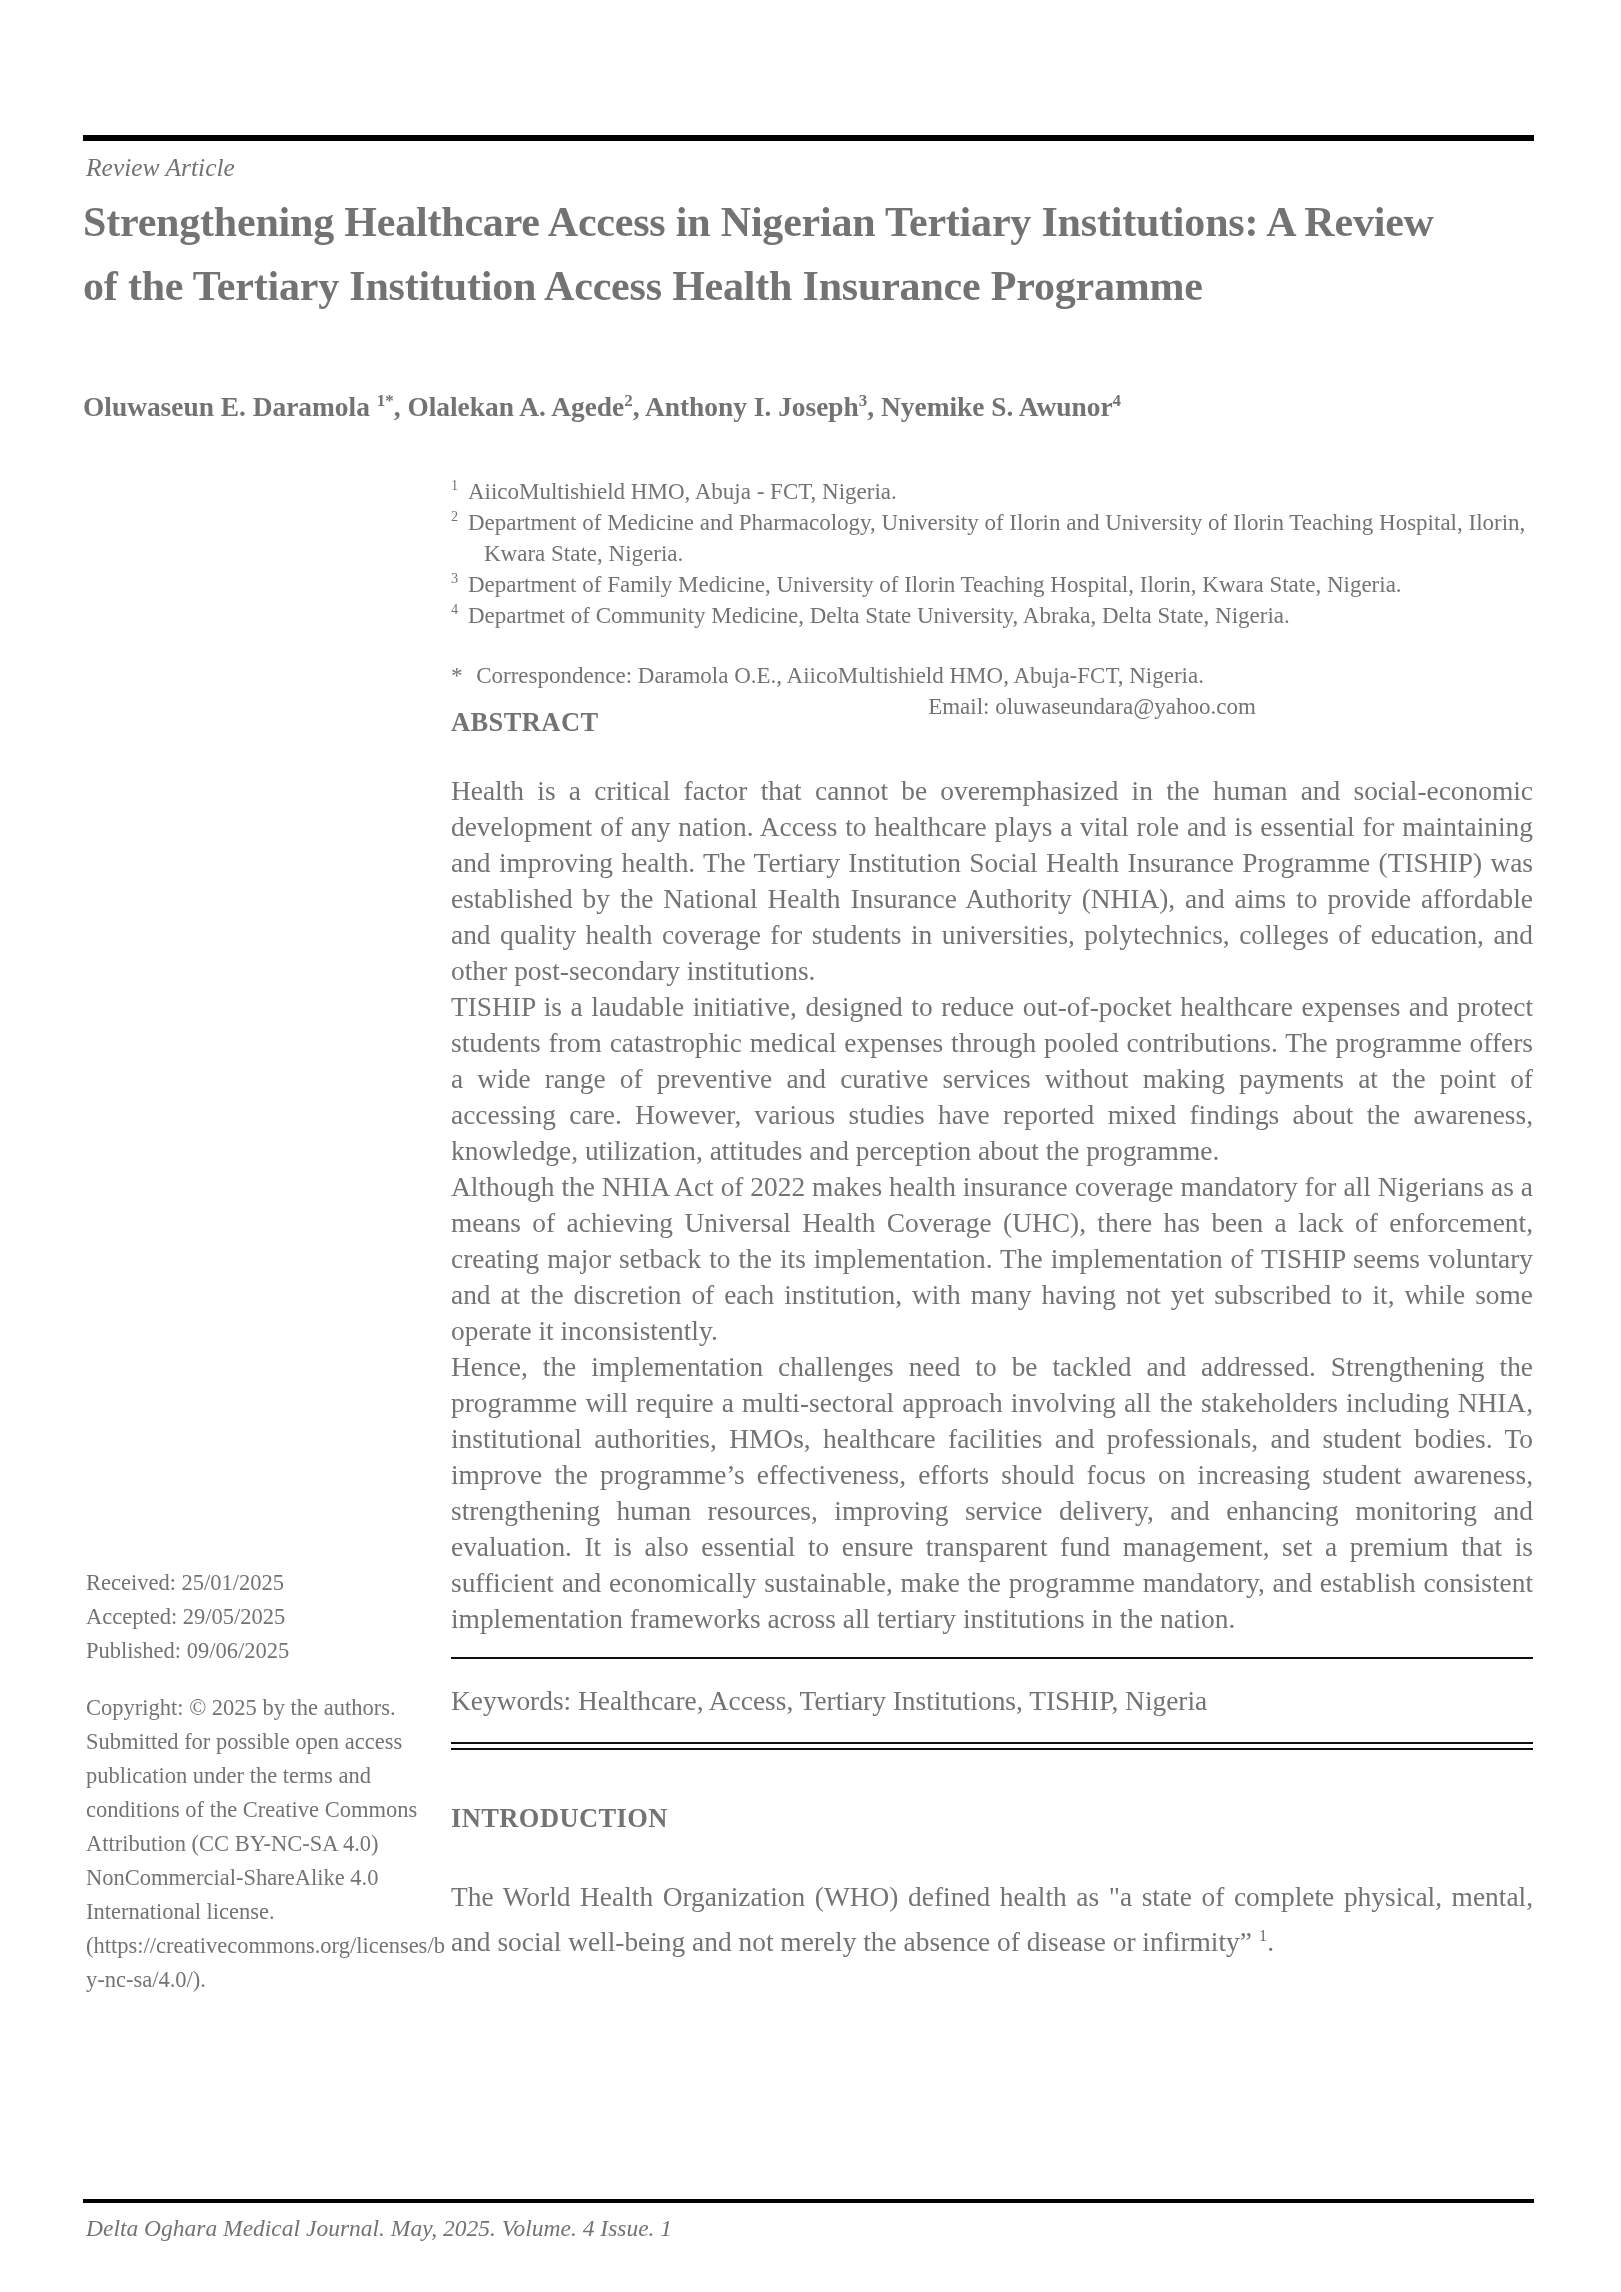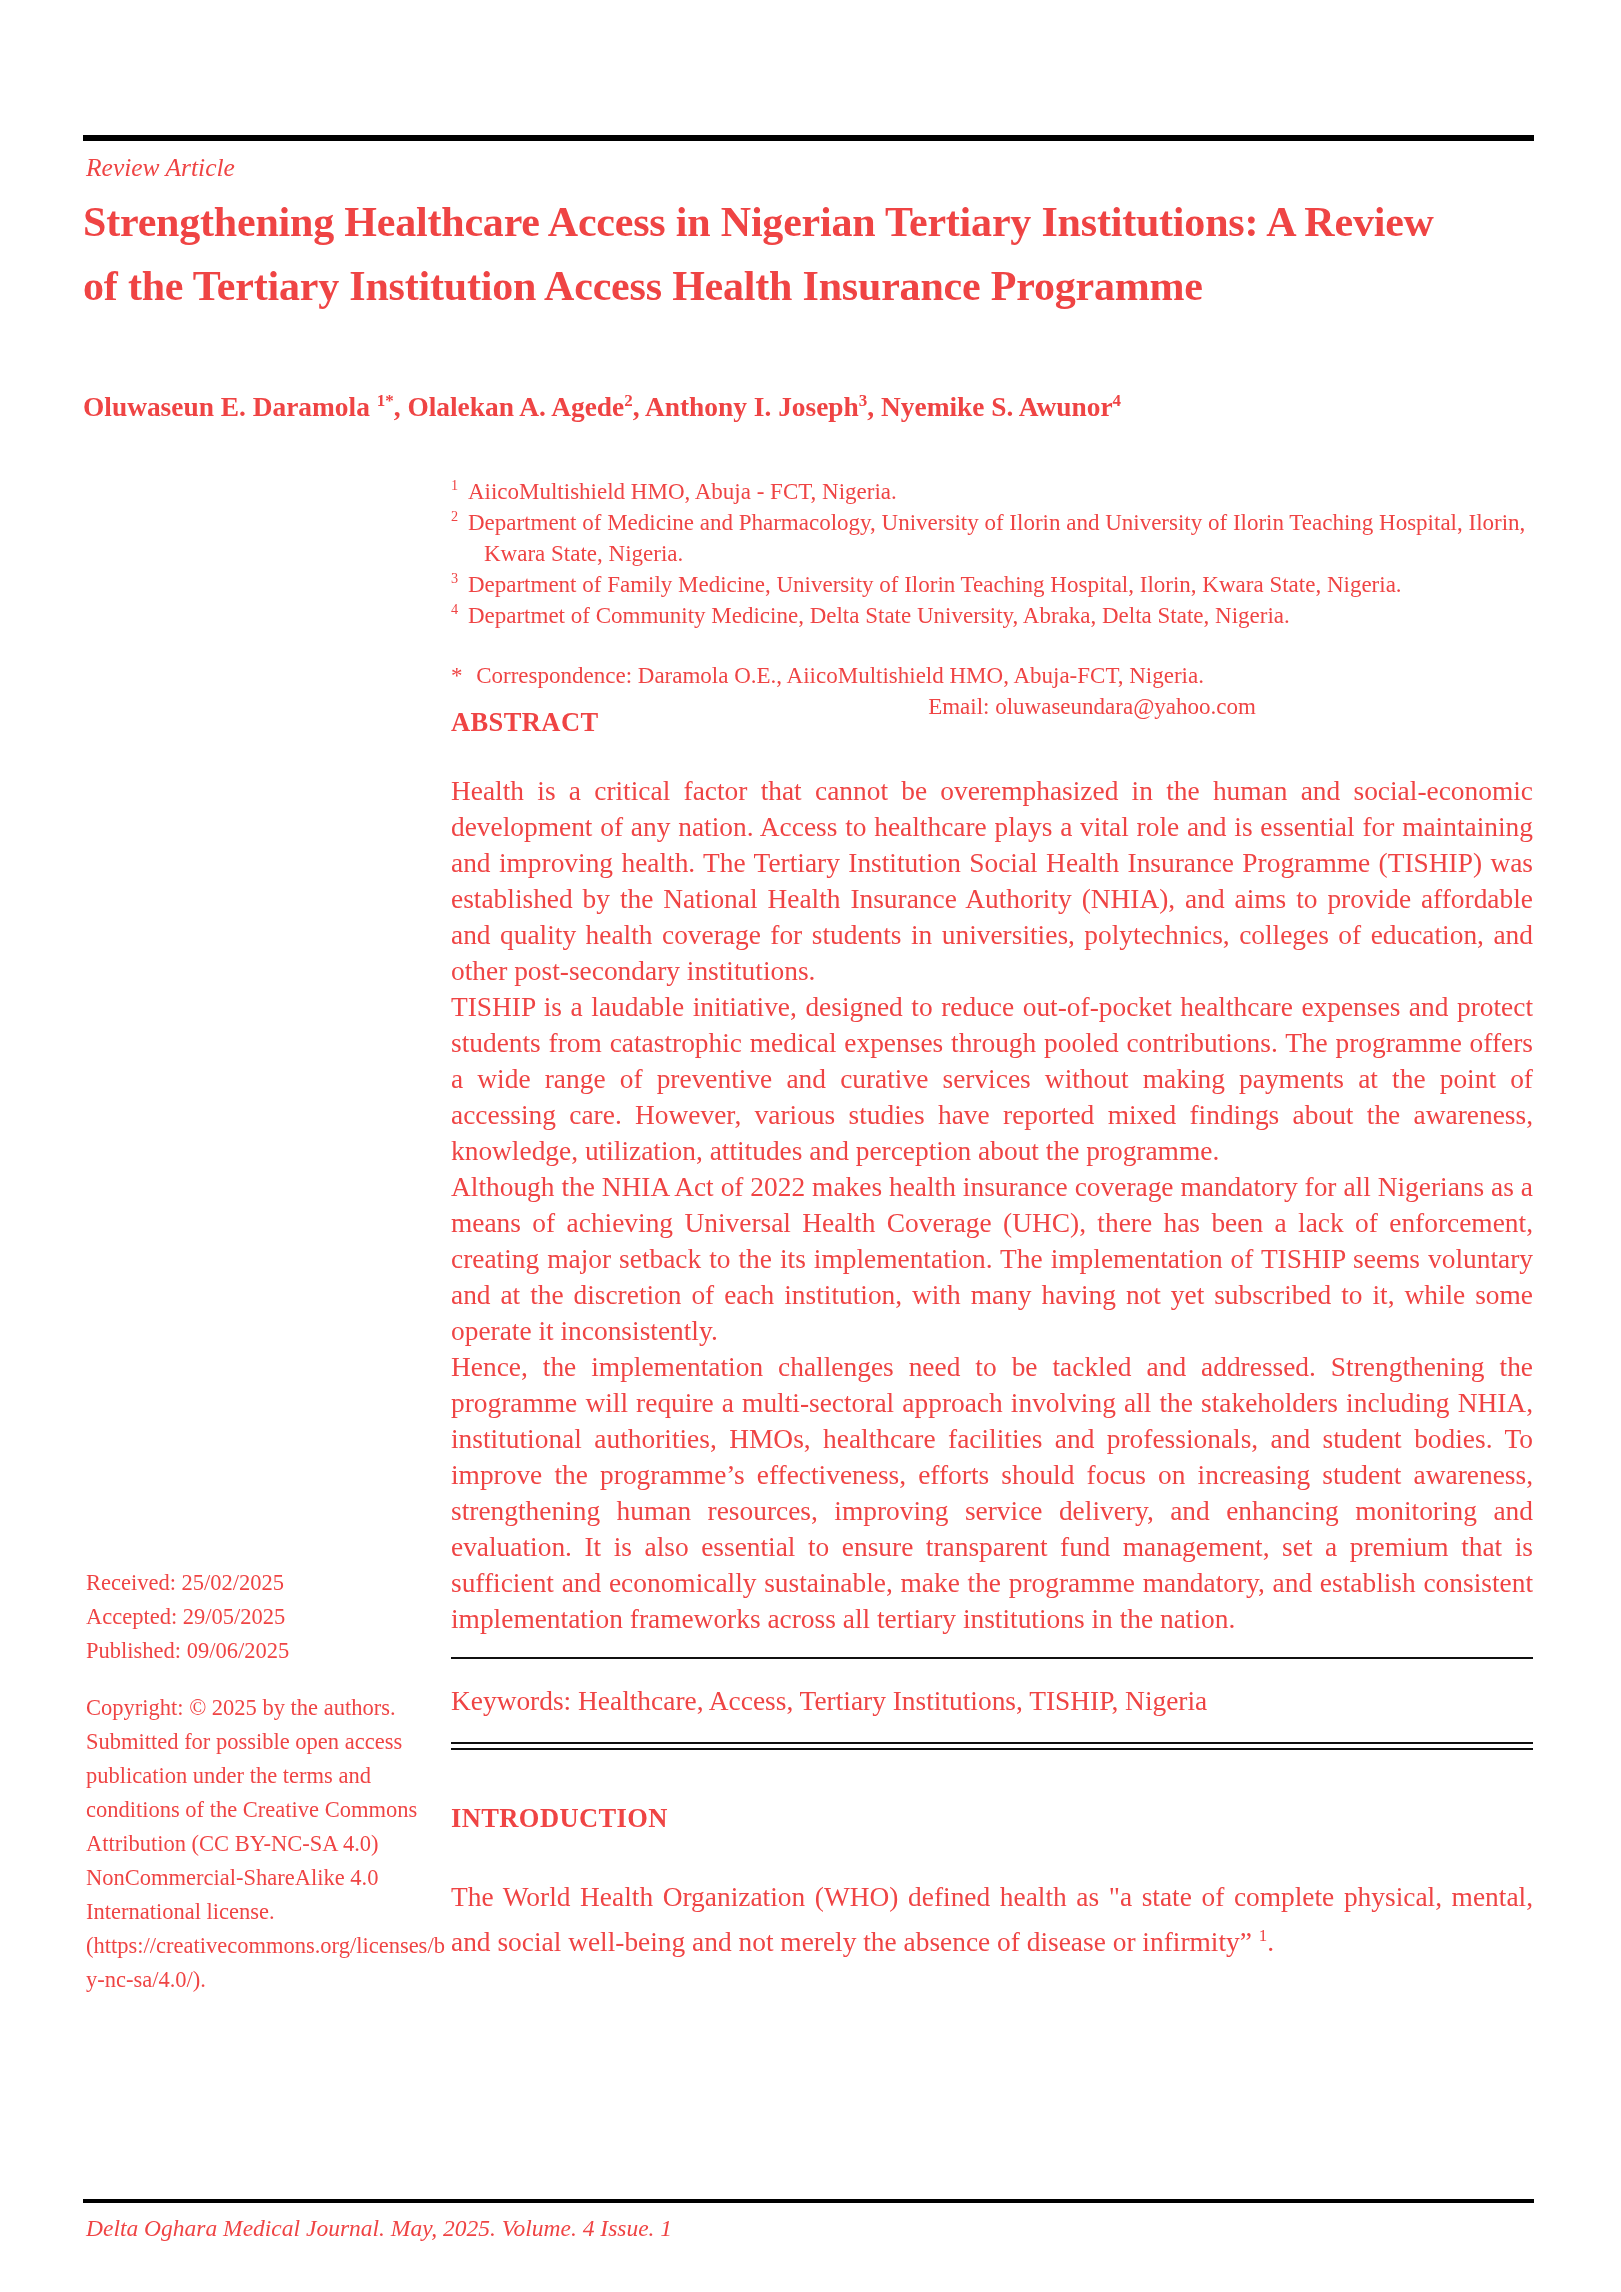--- a/index.html
+++ b/index.html
@@ -1,20 +1,20 @@
 <!DOCTYPE html>
 <html><head>
 <meta charset="utf-8">
 <style>
   html,body{margin:0;padding:0;background:#e8e8e8;}
   .page{
     position:relative;
     width:1621px;height:2293px;
     background:#ffffff;
-    color:#ef4444;
+    color:#737373;
     font-family:"Liberation Serif","DejaVu Serif",serif;
     margin:0 auto;
     overflow:hidden;
   }
   .bold{font-weight:400;}
   sup{font-size:62%;line-height:0;}
 
   .top-rule{position:absolute;left:83px;top:135px;width:1451px;height:5.9px;background:#000;}
   .review-label{position:absolute;left:86px;top:153px;font-size:25.5px;font-style:italic;}
   .title{
@@ -68,21 +68,21 @@
       </div>
     <div class="corr">
       <div class="corr-line">
         <span class="star">*</span><span class="bold">Correspondence</span><span>: Daramola O.E., AiicoMultishield HMO, Abuja-FCT, Nigeria.</span>
       </div>
       <div class="corr-email">Email: oluwaseundara@yahoo.com</div>
     </div>
   </div>
 
   <aside class="sidebar">
-    <div>Received: 25/02/2025</div>
+    <div>Received: 25/01/2025</div>
     <div>Accepted: 29/05/2025</div>
     <div>Published: 09/06/2025</div>
     <p class="copyright" id="copyright-text"><span class="bold">Copyright: </span><span>© 2025 by the authors. Submitted for possible open access publication under the terms and conditions of the Creative Commons Attribution (CC BY-NC-SA 4.0) </span><span class="bold">NonCommercial-ShareAlike 4.0 International</span><span> license. (https://creativecommons.org/licenses/by-nc-sa/4.0/).</span></p>
   </aside>
 
   <main class="main-col">
     <h2>ABSTRACT</h2>
     <div class="abstract" id="abstract-paragraphs">
         <p>Health is a critical factor that cannot be overemphasized in the human and social-economic development of any nation. Access to healthcare plays a vital role and is essential for maintaining and improving health. The Tertiary Institution Social Health Insurance Programme (TISHIP) was established by the National Health Insurance Authority (NHIA), and aims to provide affordable and quality health coverage for students in universities, polytechnics, colleges of education, and other post-secondary institutions.</p>
         <p>TISHIP is a laudable initiative, designed to reduce out-of-pocket healthcare expenses and protect students from catastrophic medical expenses through pooled contributions. The programme offers a wide range of preventive and curative services without making payments at the point of accessing care. However, various studies have reported mixed findings about the awareness, knowledge, utilization, attitudes and perception about the programme.</p>

